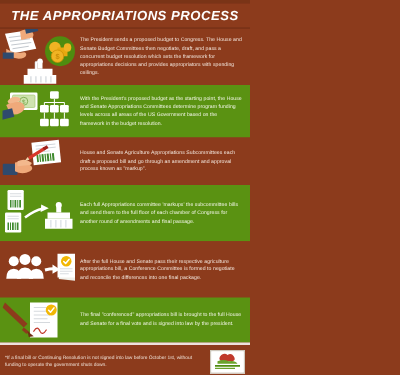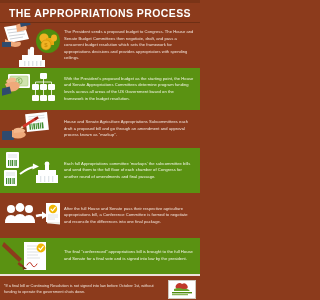--- a/index.html
+++ b/index.html
@@ -12,20 +12,21 @@
   .poster{position:relative;width:200px;height:300px;overflow:hidden;background:#8c3b1c;}
 
   
   .topbar{height:3px;background:#7a3417;width:100%;}
   .header{
     height:19px;background:#8c3b1c;display:flex;align-items:center;justify-content:center;
   }
   .header h1{
     margin:0;color:#ffffff;font-size:10.5px;font-weight:bold;letter-spacing:.4px;
     white-space:nowrap;
+    font-style:italic;
   }
   .headrule{height:1px;background:#6f2f14;width:100%;}
 
   
   .row{position:relative;display:flex;align-items:center;width:200px;box-sizing:border-box;}
   .row.brown{background:#8c3b1c;}
   .row.green{background:#5a9212;}
   .row .art{
     width:62px;flex:0 0 62px;height:100%;position:relative;overflow:hidden;
     display:flex;align-items:center;justify-content:center;

